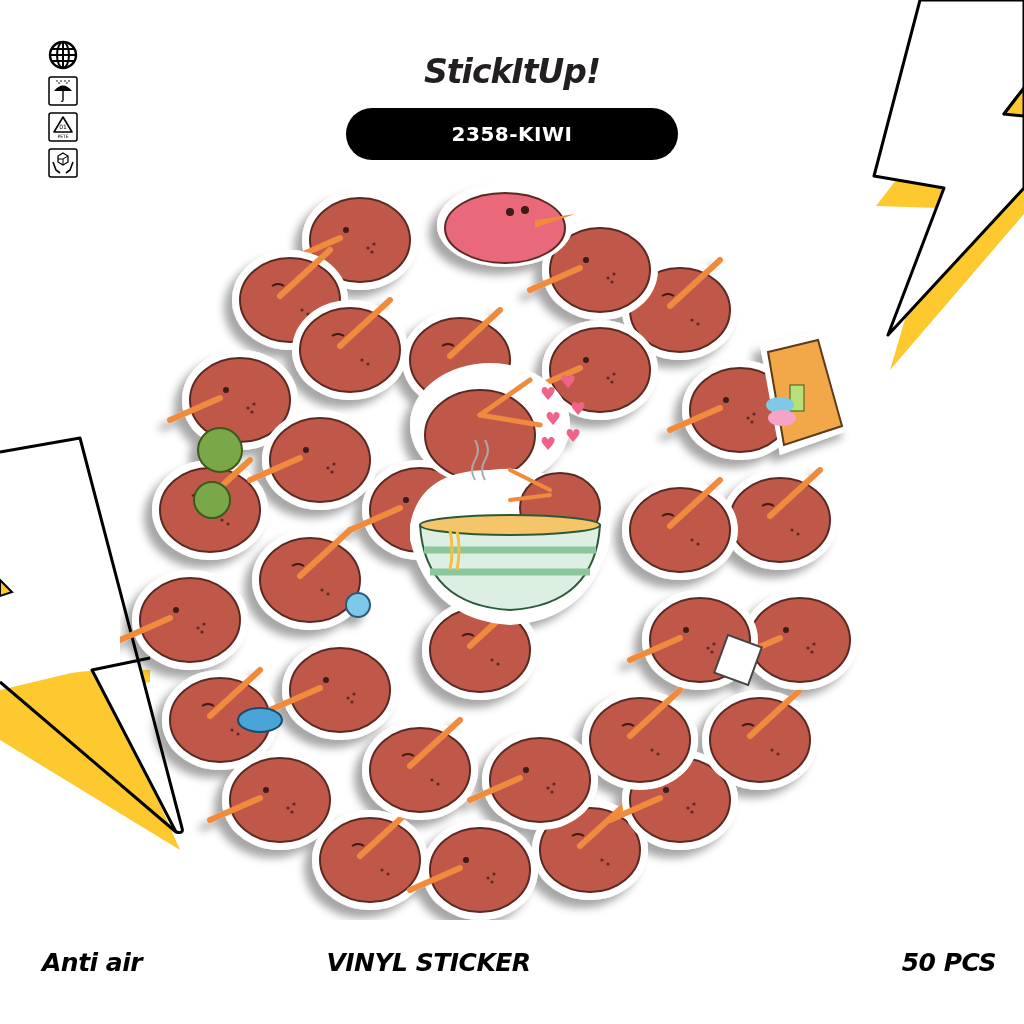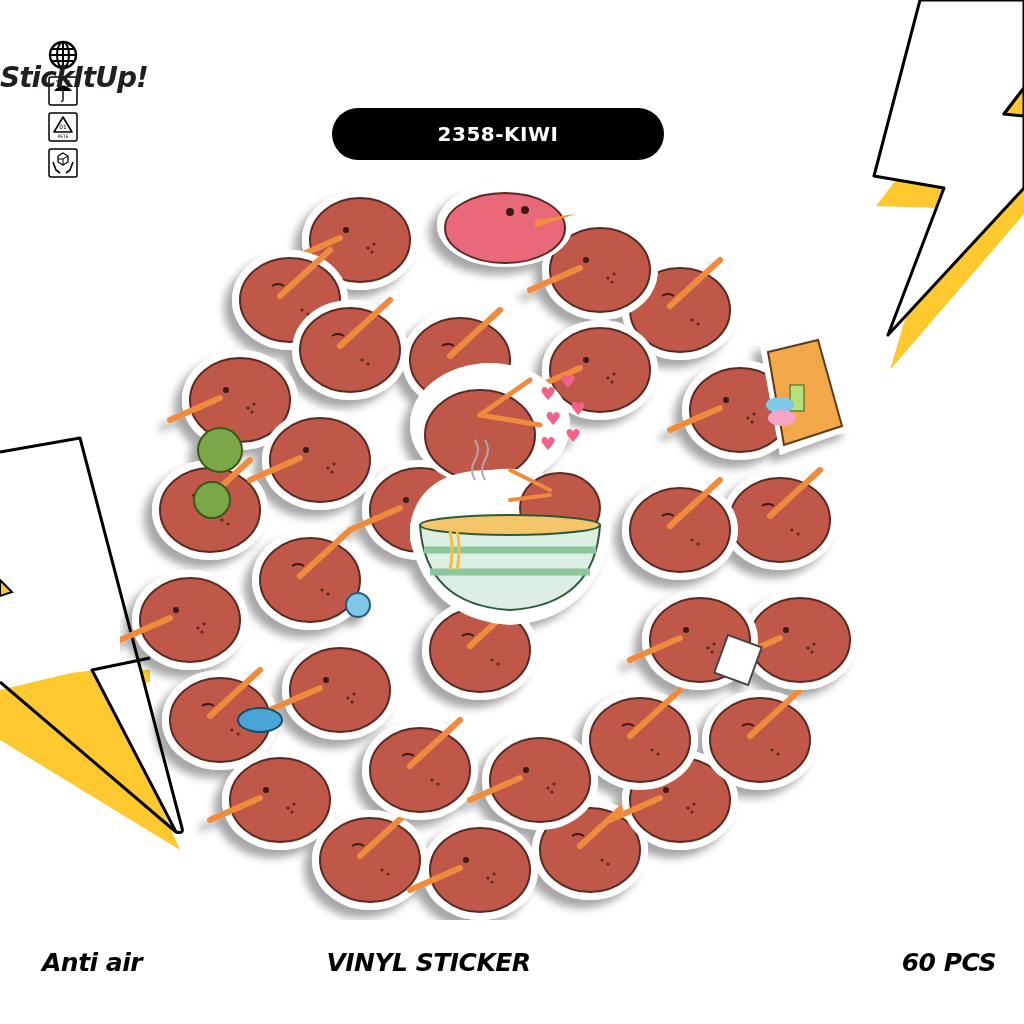--- a/index.html
+++ b/index.html
@@ -8,26 +8,26 @@
       background: #ffffff; position: relative;
       font-family: "DejaVu Sans", sans-serif;
     }
     .bolt { position: absolute; }
     .side-icons {
       position: absolute; left: 46px; top: 40px; width: 34px;
       display: flex; flex-direction: column; align-items: center; gap: 6px;
     }
     .side-icons .ic { width: 30px; height: 30px; display: block; }
     .brand {
-      position: absolute; top: 52px; left: 0; width: 1024px; 
+      position: absolute; top: 52px; left: 0; width: 1024px; text-align: center;
       font-family: "DejaVu Sans", sans-serif; font-weight: bold; font-style: italic;
-      font-size: 28px; letter-spacing: -1px; color: #231f20; margin-top: 9px;
+      font-size: 33px; letter-spacing: -1px; color: #231f20;
     }
     .sku-pill {
-      position: absolute; left: 332px; top: 108px; width: 332px; height: 52px;
+      position: absolute; left: 346px; top: 108px; width: 332px; height: 52px;
       background: #000; border-radius: 26px; color: #fff;
       display: flex; align-items: center; justify-content: center;
       font-family: "DejaVu Sans", sans-serif; font-weight: bold; font-size: 20px;
       letter-spacing: 0.5px;
     }
     .cluster { position: absolute; left: 120px; top: 180px; width: 780px; height: 740px; }
     .footer-text {
       position: absolute; top: 948px; font-family: "DejaVu Sans", sans-serif;
       font-weight: bold; font-style: italic; font-size: 25px; color: #000;
       letter-spacing: -0.5px;
@@ -201,13 +201,13 @@
     <circle cx="100" cy="270" r="22" fill="#7aa84a" stroke="#3a5a1a" stroke-width="2"></circle>
     <circle cx="92" cy="320" r="18" fill="#7aa84a" stroke="#3a5a1a" stroke-width="2"></circle>
     <circle cx="238" cy="425" r="12" fill="#7ec8e8" stroke="#2a5a7a" stroke-width="2"></circle>
     <ellipse cx="140" cy="540" rx="22" ry="12" fill="#4aa4d8" stroke="#1a4a6a" stroke-width="2"></ellipse>
     <rect x="600" y="460" width="36" height="40" fill="#fff" stroke="#444" stroke-width="2" transform="rotate(20 618 480)"></rect>
   </g>
 </svg>
 
 <div class="footer-text ft-left">Anti air</div>
 <div class="footer-text ft-center">VINYL STICKER</div>
-<div class="footer-text ft-right">60 PCS</div>
+<div class="footer-text ft-right">50 PCS</div>
 
 </body></html>

